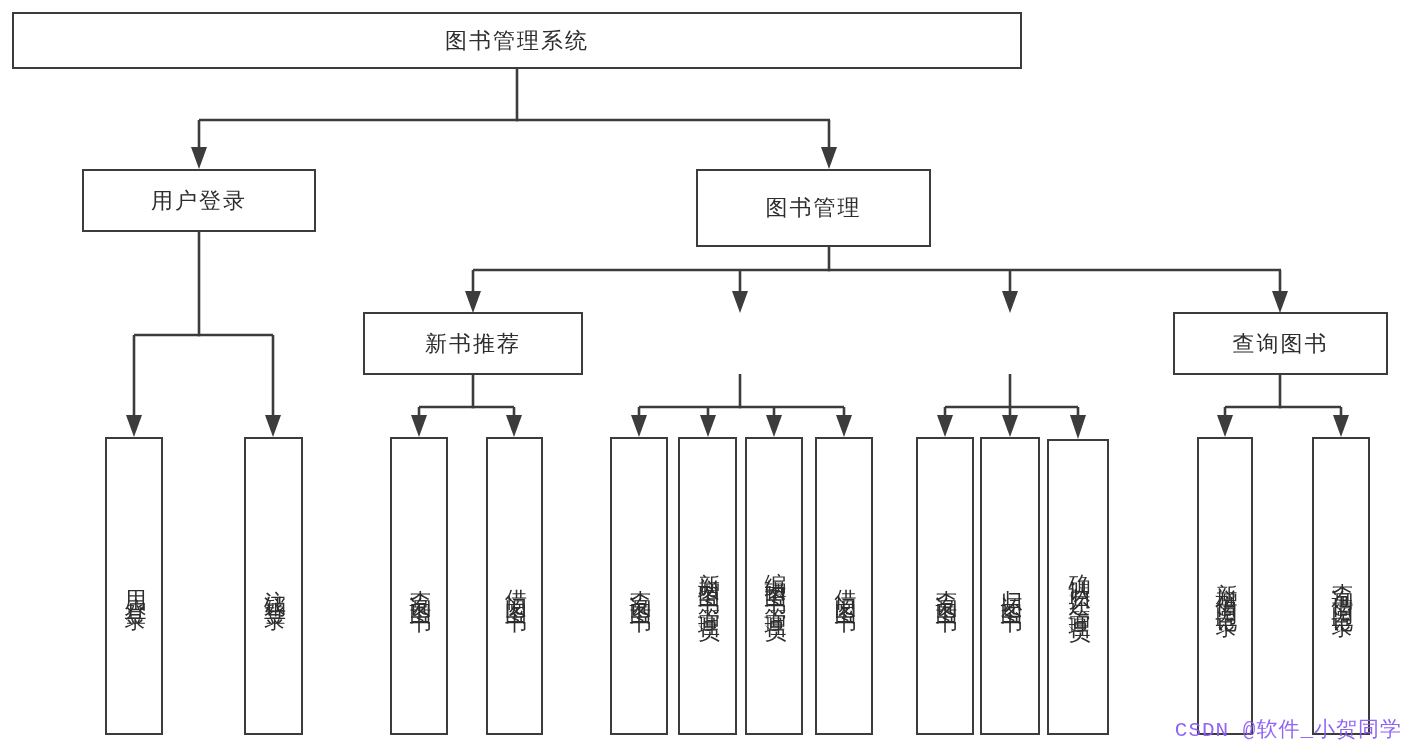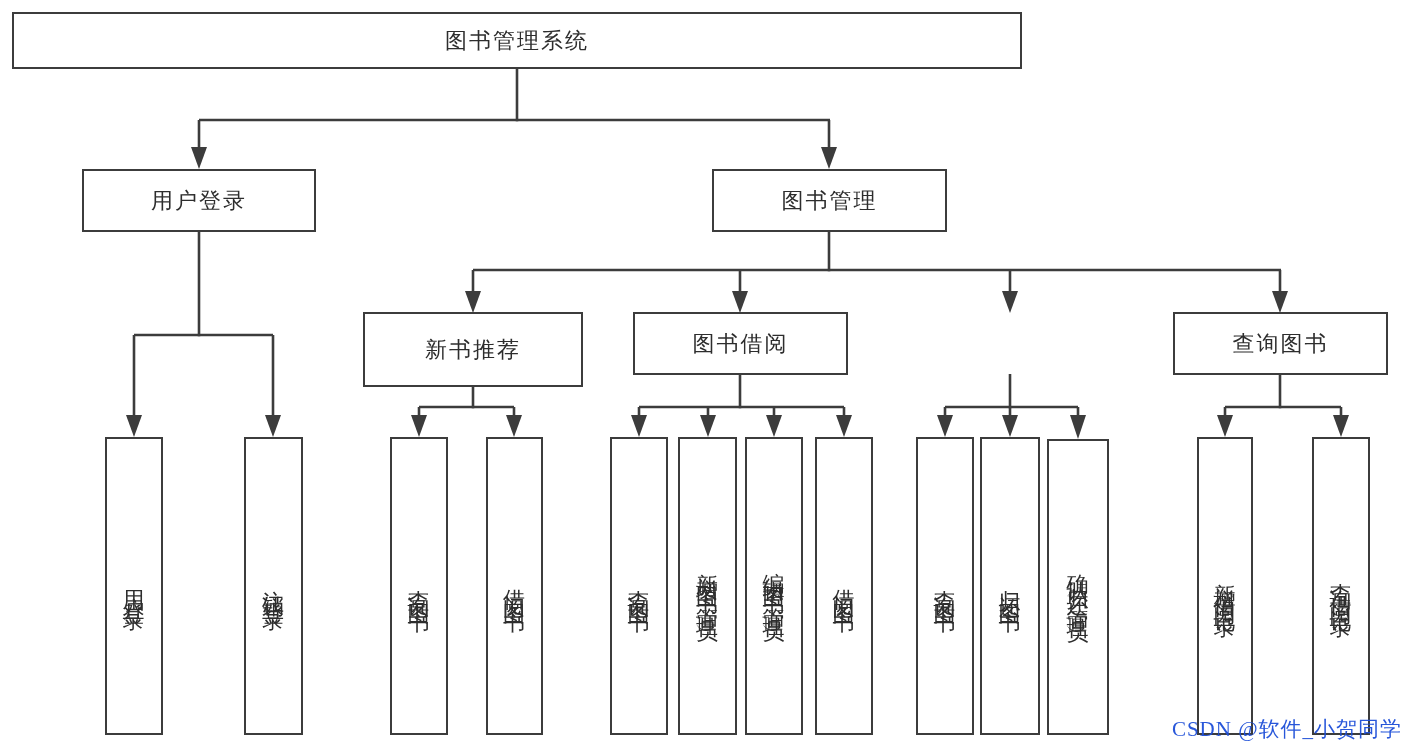--- a/index.html
+++ b/index.html
@@ -1,20 +1,20 @@
 <!DOCTYPE html>
 <html><head>
 <meta charset="utf-8">
 <style>
   html,body{margin:0;padding:0;background:#ffffff;}
   .stage{
     position:relative;
     width:1405px;height:747px;
     background:#ffffff;
-    font-family:Liberation Serif, serif;
+    font-family:Liberation Mono, monospace;
     overflow:hidden;
   }
   .wires{position:absolute;left:0;top:0;z-index:1;}
   .wires line{stroke:#3c3c3c;stroke-width:2.6;}
   .wires polygon{fill:#3c3c3c;}
   .box{
     position:absolute;
     box-sizing:border-box;
     background:#ffffff;
     border:2.5px solid #3c3c3c;
@@ -29,21 +29,21 @@
     text-orientation:mixed;
     letter-spacing:7px;
     line-height:1.05;
     white-space:nowrap;
   }
   .watermark{
     position:absolute;
     right:3px;top:715px;
     font-size:21px;
     letter-spacing:1px;
-    color:#1d4ed8;
+    color:#8b5cf6;
     z-index:6;
     opacity:.95;
   }
 </style>
 </head>
 <body>
 
 <div class="stage">
 
   <svg class="wires" width="1405" height="747" viewBox="0 0 1405 747">
@@ -122,29 +122,26 @@
     </g>
   </svg>
 
   <div class="box" style="left:12px;top:12px;width:1010px;height:57px">
     <span>图书管理系统</span>
   </div>
 
   <div class="box" style="left:82px;top:169px;width:234px;height:63px">
     <span>用户登录</span>
   </div>
-  <div class="box" style="left:712px;top:169px;width:235px;height:63px">
+  <div class="box" style="left:696px;top:169px;width:235px;height:78px">
     <span>图书管理</span>
   </div>
 
-  <div class="box" style="left:363px;top:312px;width:220px;height:75px">
+  <div class="box" style="left:363px;top:312px;width:220px;height:63px">
     <span>新书推荐</span>
-  </div>
-  <div class="box" style="left:633px;top:312px;width:215px;height:63px">
-    <span>图书借阅</span>
   </div>
   <div class="box" style="left:1173px;top:312px;width:215px;height:63px">
     <span>查询图书</span>
   </div>
 
   <div class="box leaf" style="left:105px;top:437px;width:58px;height:298px">
     <span class="vtext">用户登录</span>
   </div>
   <div class="box leaf" style="left:244px;top:437px;width:59px;height:298px">
     <span class="vtext">注销登录</span>

